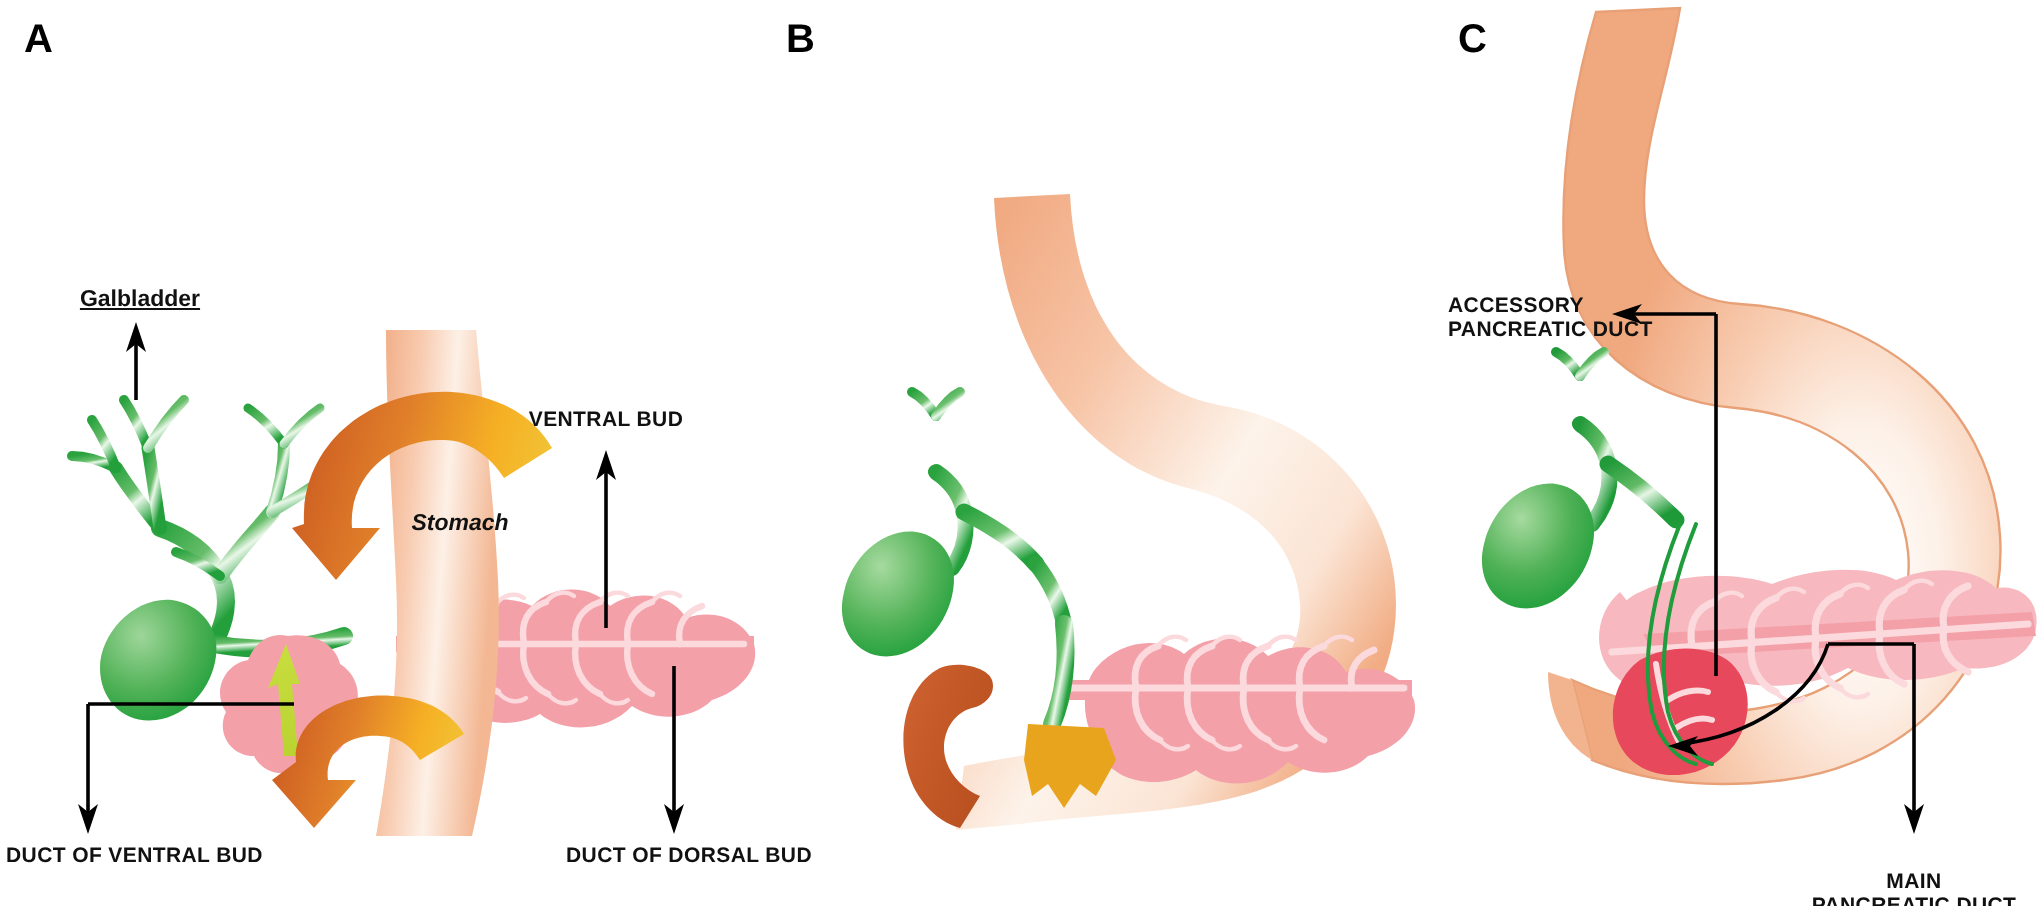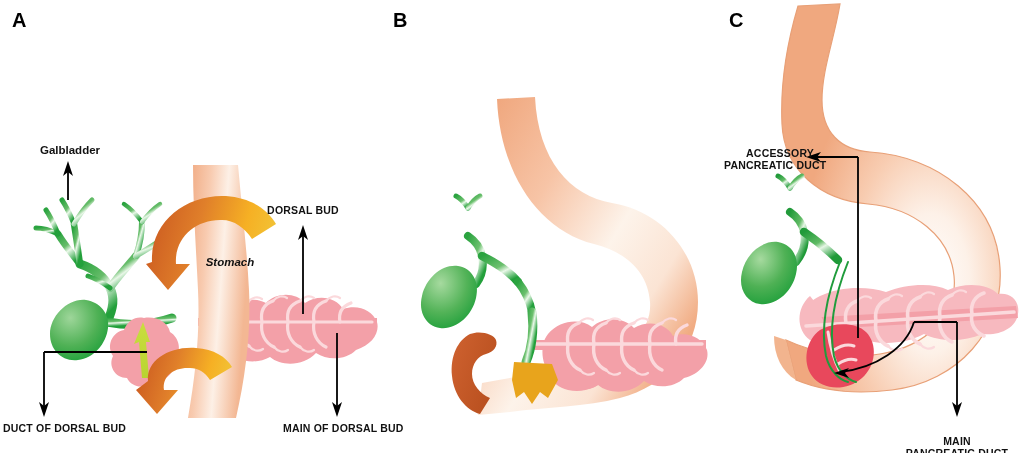--- a/index.html
+++ b/index.html
@@ -11,21 +11,21 @@
   #panel-b{left:380px;width:340px;}
   #panel-c{left:700px;width:321px;}
   .panel-letter{
      position:absolute;font-weight:bold;font-size:20px;color:#000;
      letter-spacing:0px;line-height:1;}
   .lbl{position:absolute;font-weight:bold;color:#111;line-height:1.12;
        white-space:pre;}
   .lbl.caps{font-size:10.5px;letter-spacing:0.2px;}
   .lbl.mixed{font-size:11.5px;}
   .lbl.center{text-align:center;}
-  .lbl.right{text-align:right;}
+  .lbl.right{text-align:left;}
   svg{position:absolute;left:0;top:0;overflow:visible;}
 </style>
 </head>
 <body>
 
 <div id="root">
 
   <div class="panel" id="panel-a">
     <div class="panel-letter" style="left:12px;top:10px;">A</div>
 
@@ -172,25 +172,25 @@
         <line x1="337" y1="333" x2="337" y2="410"></line>
       </g>
       <g fill="#000">
         <polygon points="68,161 63,176 68,172 73,176"></polygon>
         <polygon points="303,225 298,240 303,236 308,240"></polygon>
         <polygon points="44,417 39,402 44,406 49,402"></polygon>
         <polygon points="337,417 332,402 337,406 342,402"></polygon>
       </g>
     </svg>
 
-    <div class="lbl mixed center" style="left:22px;top:144px;width:96px;">Galbladder</div>
-    <div class="lbl caps center" style="left:252px;top:205px;width:102px;">DORSAL BUD</div>
+    <div class="lbl mixed center" style="left:22px;top:144px;width:96px;text-decoration:underline;">Galbladder</div>
+    <div class="lbl caps center" style="left:252px;top:205px;width:102px;">VENTRAL BUD</div>
     <div class="lbl mixed center" style="left:195px;top:256px;width:70px;font-style:italic;">Stomach</div>
-    <div class="lbl caps" style="left:3px;top:423px;">DUCT OF DORSAL BUD</div>
-    <div class="lbl caps" style="left:283px;top:423px;">MAIN OF DORSAL BUD</div>
+    <div class="lbl caps" style="left:3px;top:423px;">DUCT OF VENTRAL BUD</div>
+    <div class="lbl caps" style="left:283px;top:423px;">DUCT OF DORSAL BUD</div>
   </div>
 
   <div class="panel" id="panel-b">
     <div class="panel-letter" style="left:13px;top:10px;">B</div>
 
     <svg width="340" height="453" viewBox="0 0 340 453">
       <defs>
         <linearGradient id="gB-stom" x1="0.1" y1="0" x2="0.95" y2="0.75">
           <stop offset="0%" stop-color="#f0a87f"></stop>
           <stop offset="30%" stop-color="#f7c4a6"></stop>

